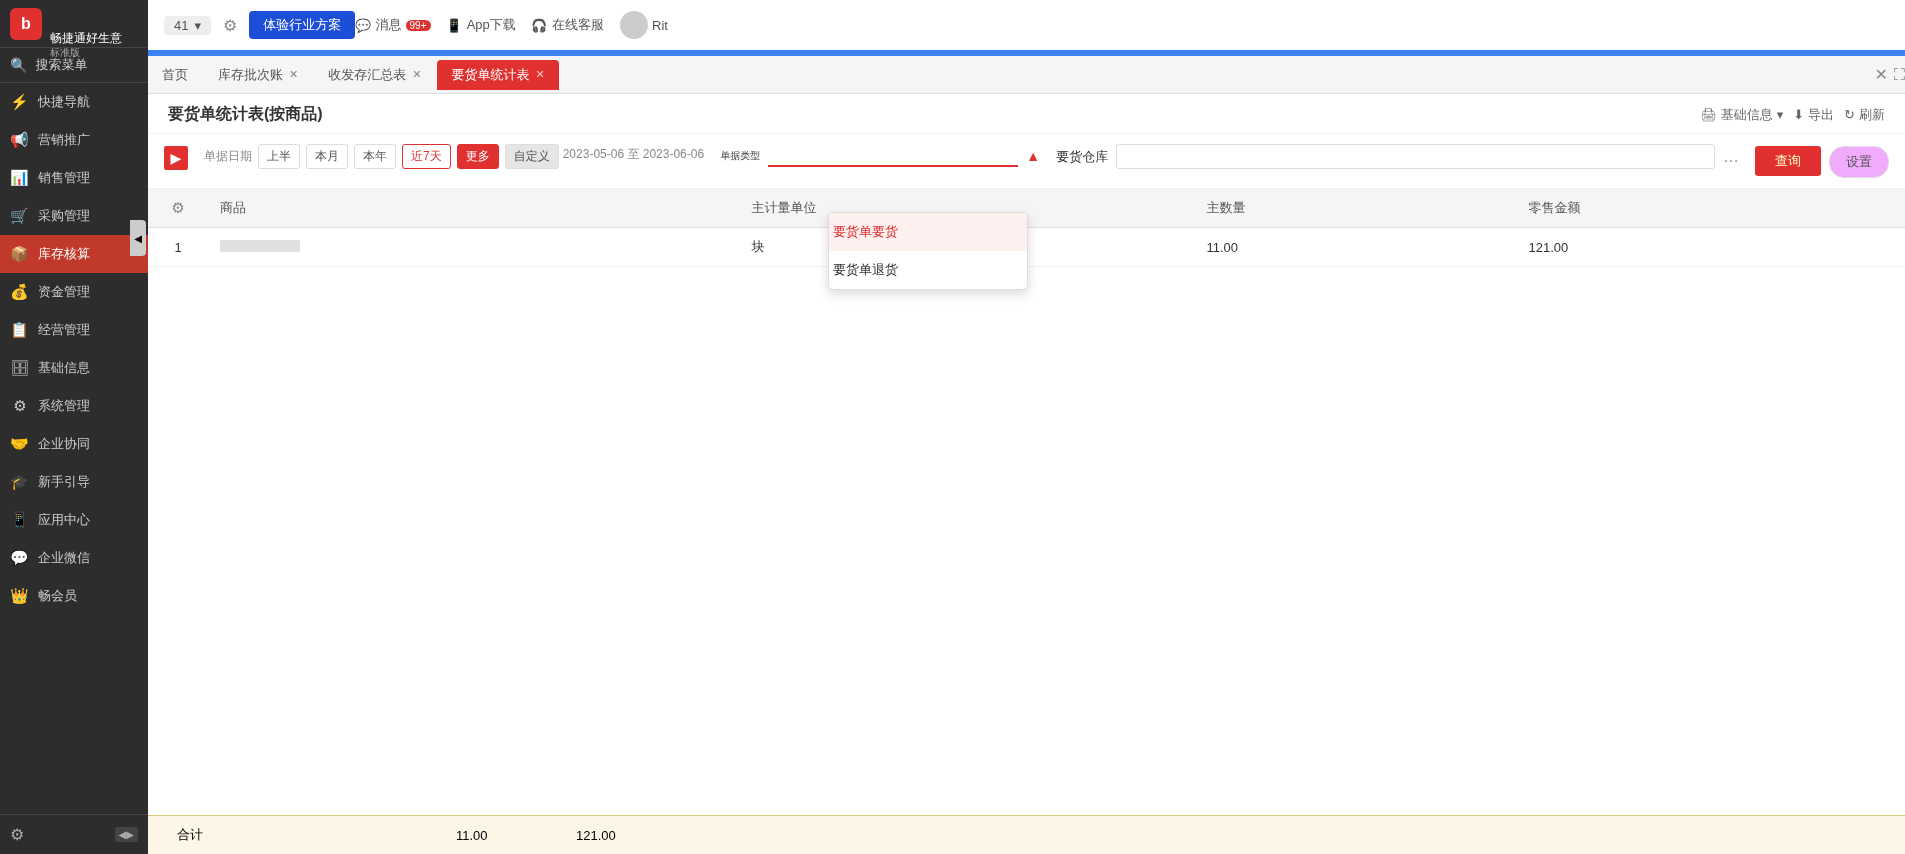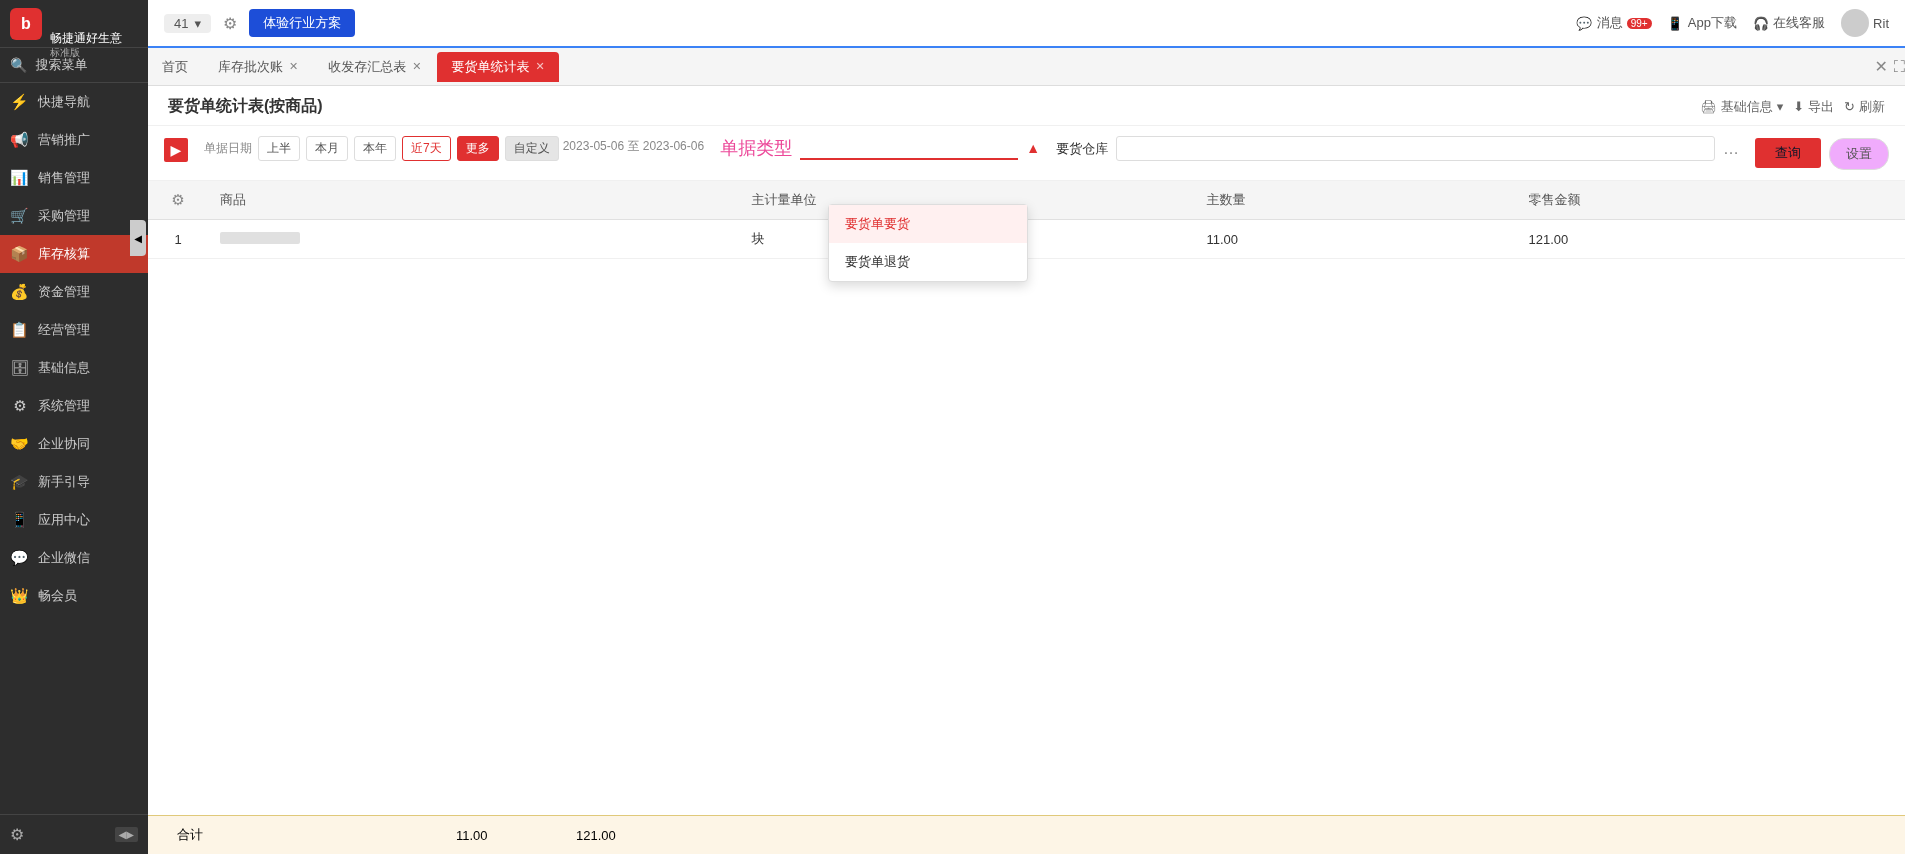--- a/index.html
+++ b/index.html
@@ -101,23 +101,22 @@
       flex-direction: column;
       overflow: hidden;
     }
 
     
     .topbar {
       background: #fff;
       display: flex;
       align-items: center;
       padding: 0 16px;
-      height: 48px;
-      border-bottom: 2px solid #3b82f6;
-      justify-content: space-between;
+      height: 56px;
+      border-bottom: 6px solid #3b82f6;
     }
     .topbar-left { display: flex; align-items: center; gap: 12px; }
     .topbar-tab-count {
       background: #eee;
       border-radius: 4px;
       padding: 2px 10px;
       font-size: 13px;
       color: #555;
       display: flex;
       align-items: center;
@@ -242,21 +241,21 @@
       font-size: 12px;
       color: #555;
       border: 1px solid #ddd;
       border-radius: 3px;
       background: #e5e5e5;
     }
     .filter-date-range { font-size: 12px; color: #888; margin-top: 2px; }
 
     .filter-type-group { display: flex; flex-direction: column; gap: 4px; min-width: 320px; }
     .filter-type-row { display: flex; align-items: center; gap: 8px; }
-    .filter-type-label { font-size: 18px; color: #ec4899; white-space: nowrap; }
+    .filter-type-label { font-size: 10px; color: #404040; white-space: nowrap; }
     .filter-type-input {
       flex: 1;
       border: none;
       border-bottom: 2px solid #e03030;
       outline: none;
       font-size: 13px;
       padding: 3px 6px;
       background: transparent;
     }
     .filter-type-arrow { color: #e03030; cursor: pointer; font-size: 14px; }
@@ -269,21 +268,21 @@
       border-radius: 3px;
       padding: 4px 8px;
       font-size: 13px;
       outline: none;
     }
     .filter-warehouse-more { color: #888; cursor: pointer; font-size: 16px; }
 
     .filter-actions { display: flex; gap: 8px; margin-left: auto; align-items: flex-start; padding-top: 2px; }
     .btn-query {
       background: #e03030;
-      color: #0f172a;
+      color: #fef9c3;
       border: none;
       border-radius: 3px;
       padding: 6px 20px;
       cursor: pointer;
       font-size: 13px;
     }
     .btn-settings {
       background: #f0abfc;
       color: #555;
       border: 1px solid #ddd;
@@ -299,21 +298,21 @@
       top: 78px;
       left: 680px;
       z-index: 100;
       background: #fff;
       border: 1px solid #ddd;
       border-radius: 4px;
       box-shadow: 0 4px 12px rgba(0,0,0,0.15);
       min-width: 200px;
     }
     .dropdown-item {
-      padding: 10px 16px;
+      padding: 10px 4px;
       cursor: pointer;
       font-size: 13px;
       color: #333;
     }
     .dropdown-item.selected { background: #fff0f0; color: #e03030; }
 
     
     .table-container { flex: 1; overflow: auto; position: relative; }
     table {
       width: 100%;

